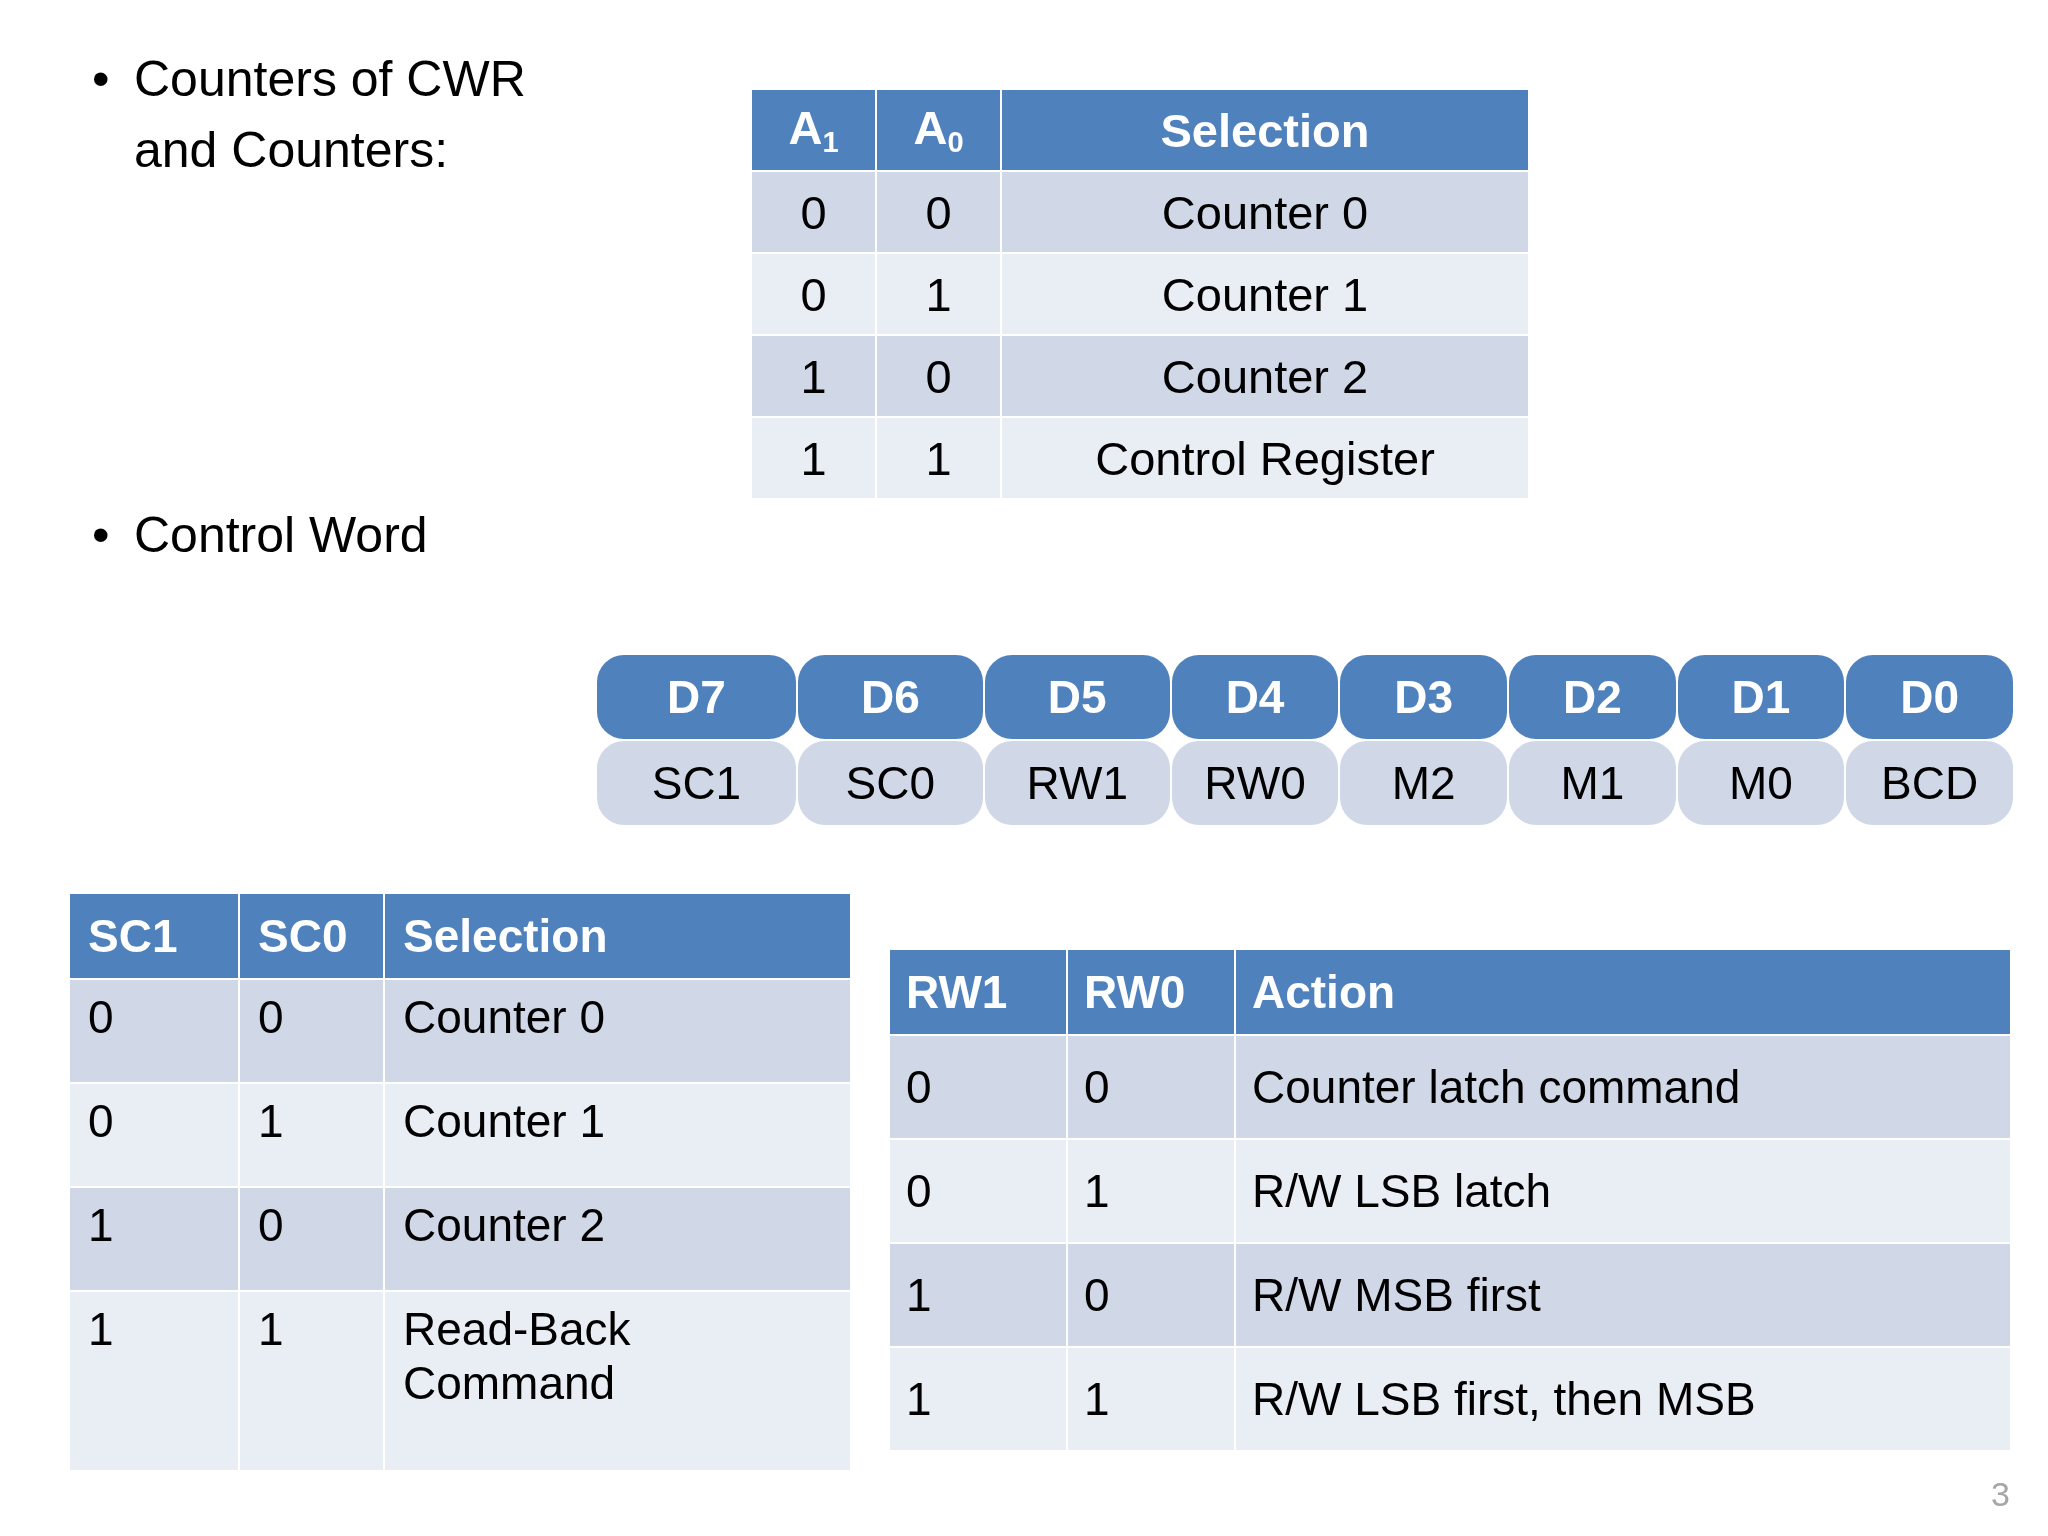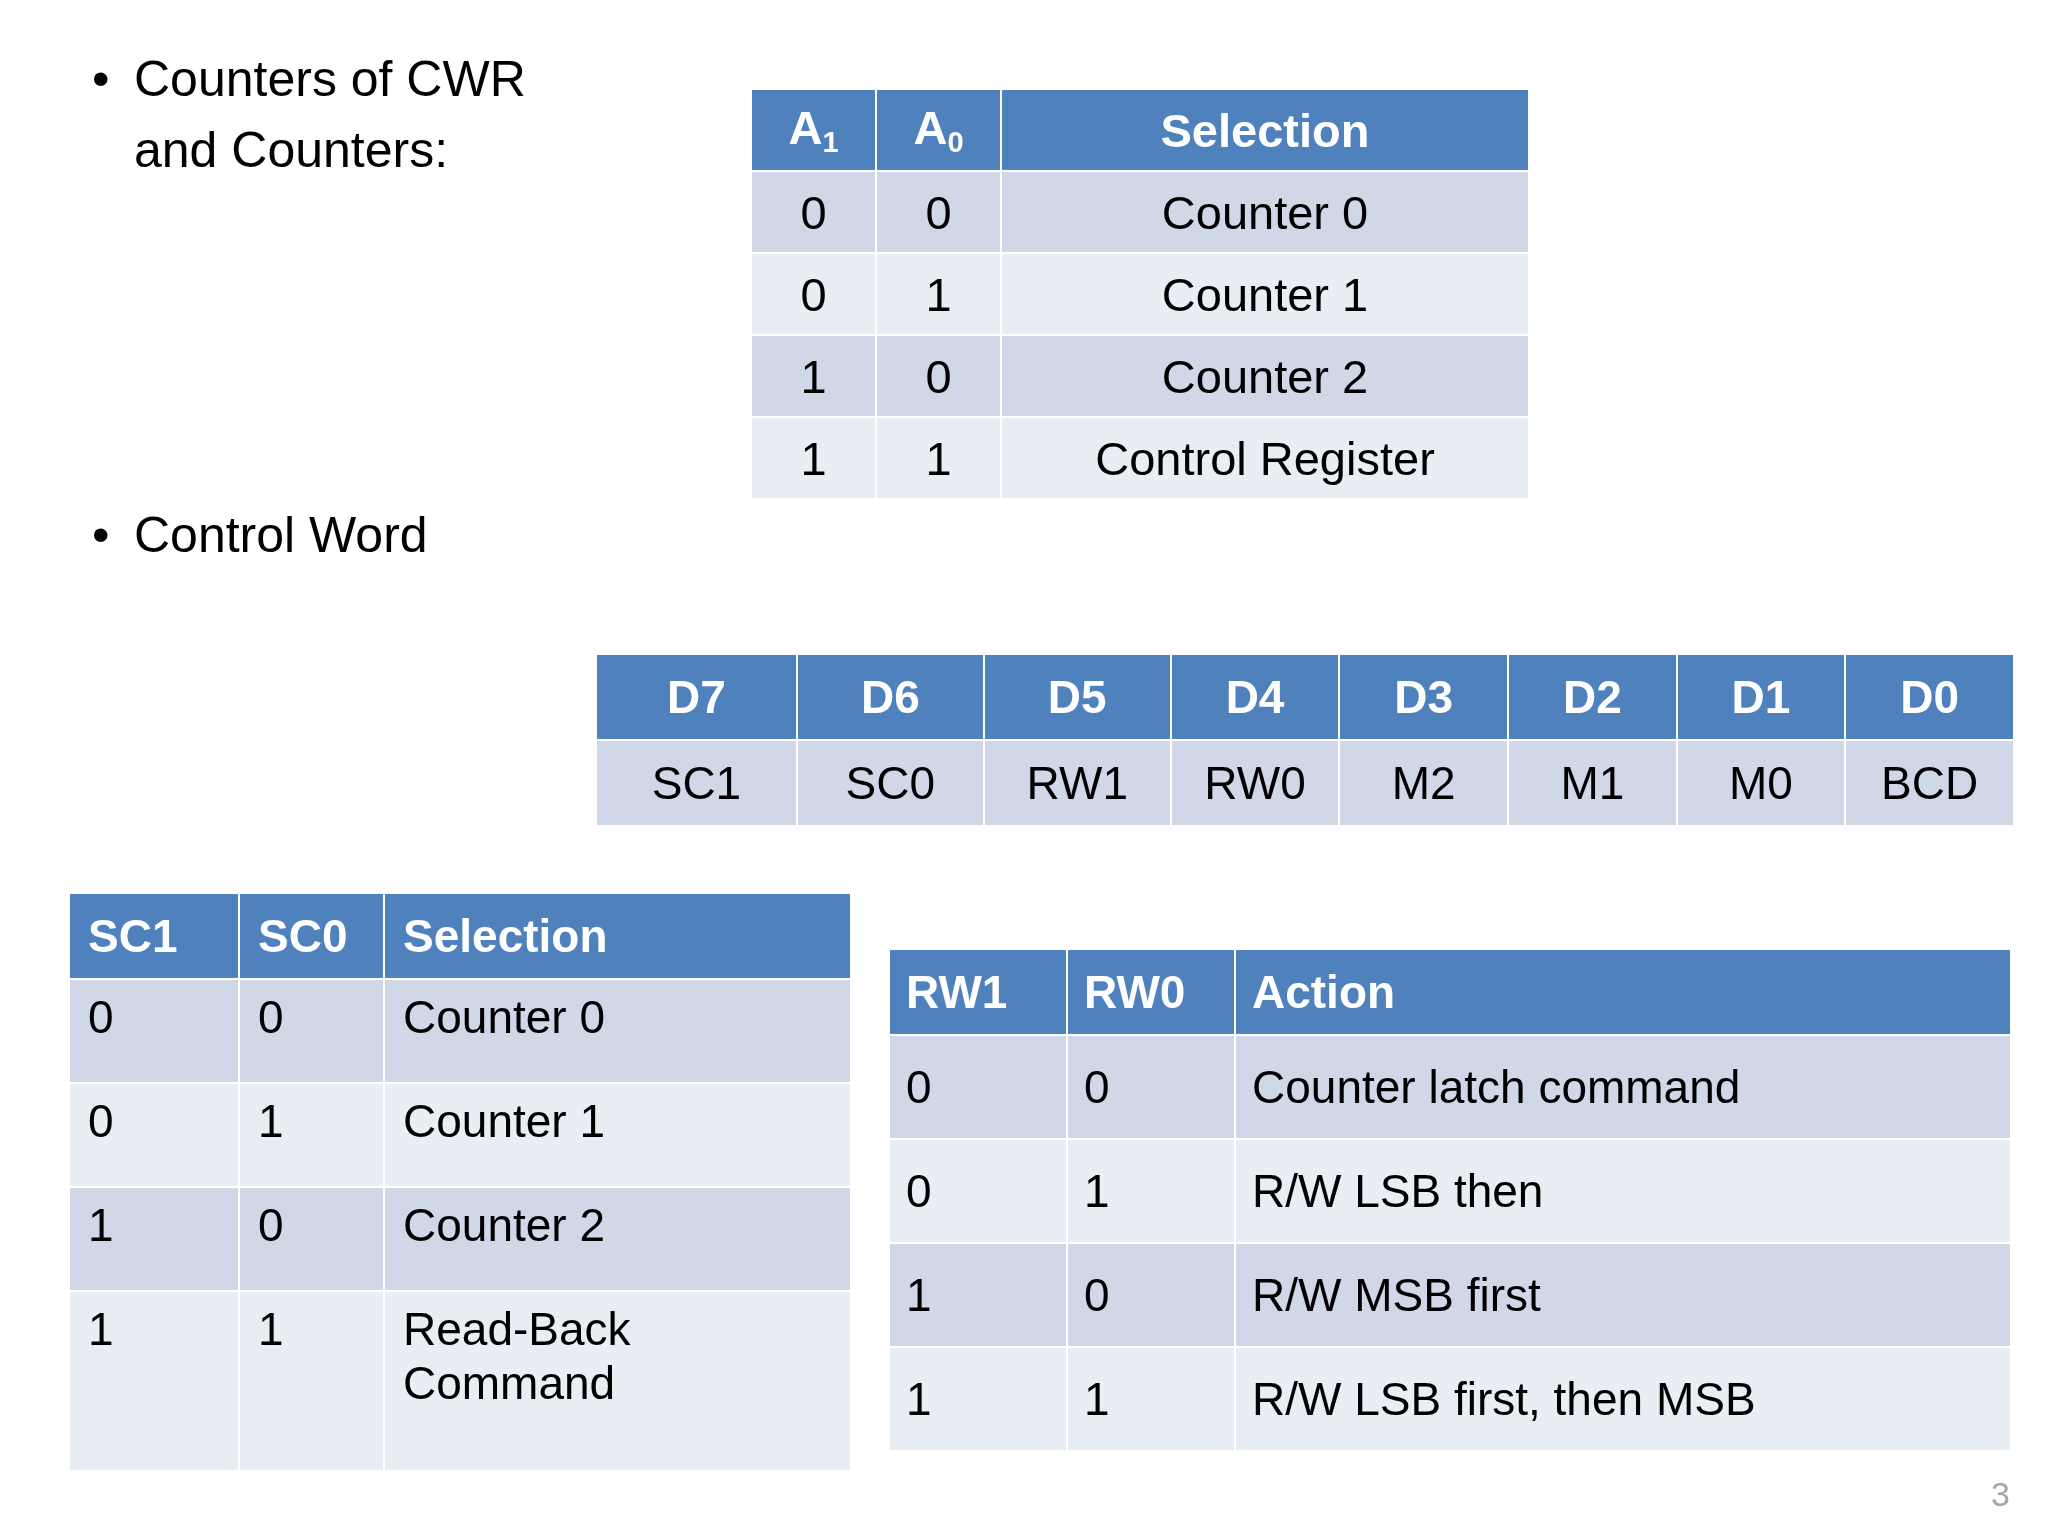--- a/index.html
+++ b/index.html
@@ -70,21 +70,21 @@
   #table-selection-cwr { left: 750px; top: 88px; width: 780px; }
   #table-selection-cwr col.c-bit { width: 123px; }
   #table-selection-cwr th, #table-selection-cwr td { height: 68px; margin-top: 34px; }
   #table-selection-cwr td { font-size: 47px; }
   #table-selection-cwr th { font-size: 47px; }
 
   sub { font-size: 0.62em; vertical-align: -0.28em; }
 
   
   #table-control-word { left: 595px; top: 653px; width: 1420px; }
-  #table-control-word th, #table-control-word td { height: 72px; }
+  #table-control-word th, #table-control-word td { height: 72px; border-radius: 27px; }
   #table-control-word th { font-size: 46px; }
   #table-control-word td { font-size: 46px; }
 
   
   #table-sc-selection { left: 68px; top: 892px; width: 784px; }
   #table-sc-selection th { font-size: 46px; text-align: left; padding-left: 18px; height: 72px;}
   #table-sc-selection td { font-size: 46px; text-align: left; padding-left: 18px; vertical-align: top; padding-top: 10px;}
   #table-sc-selection tbody tr { height: 102px; }
   #table-sc-selection tbody tr.tall { height: 178px; }
   #table-sc-selection col.c-sc1 { width: 168px; }
@@ -245,21 +245,21 @@
   </thead>
   <tbody>
     <tr>
       <td>0</td>
       <td>0</td>
       <td>Counter latch command</td>
     </tr>
     <tr>
       <td>0</td>
       <td>1</td>
-      <td>R/W LSB then</td>
+      <td>R/W LSB latch</td>
     </tr>
     <tr>
       <td>1</td>
       <td>0</td>
       <td>R/W MSB first</td>
     </tr>
     <tr>
       <td>1</td>
       <td>1</td>
       <td>R/W LSB first, then MSB</td>

